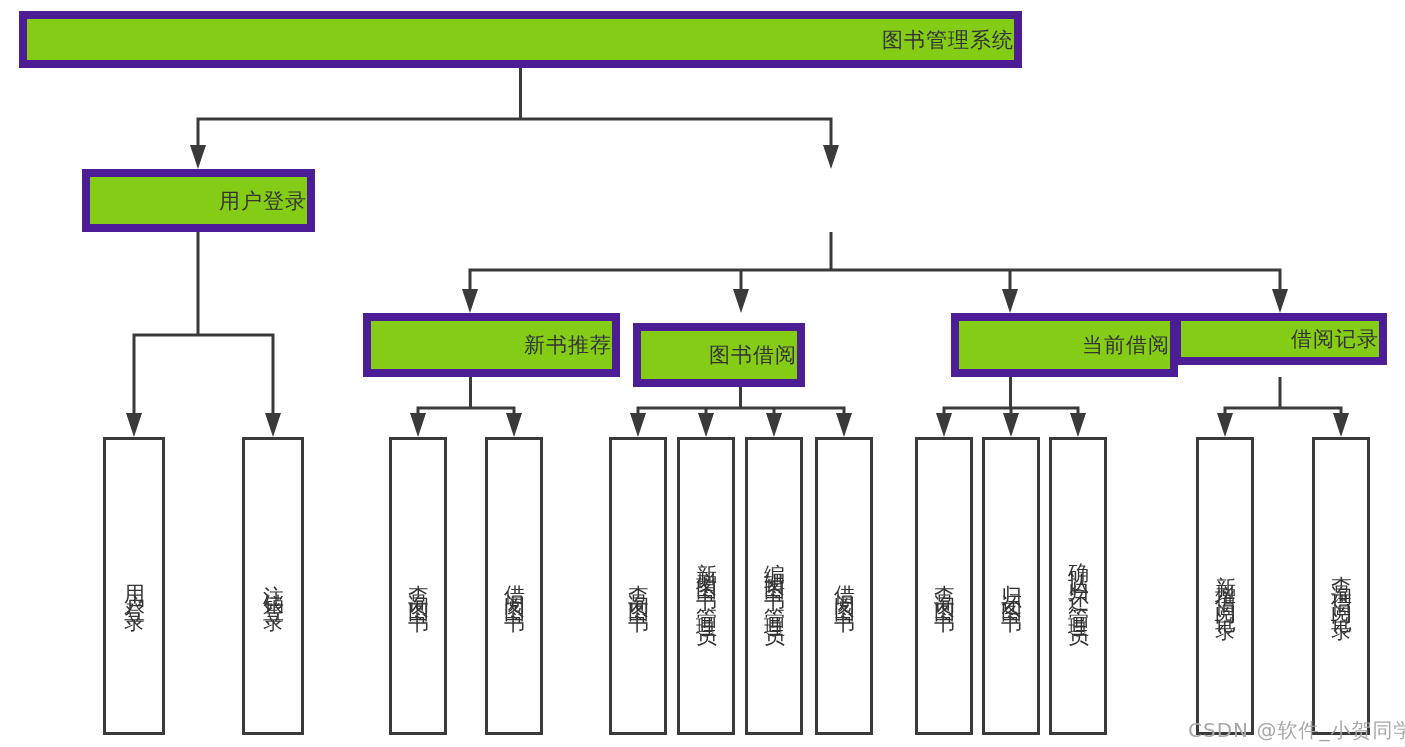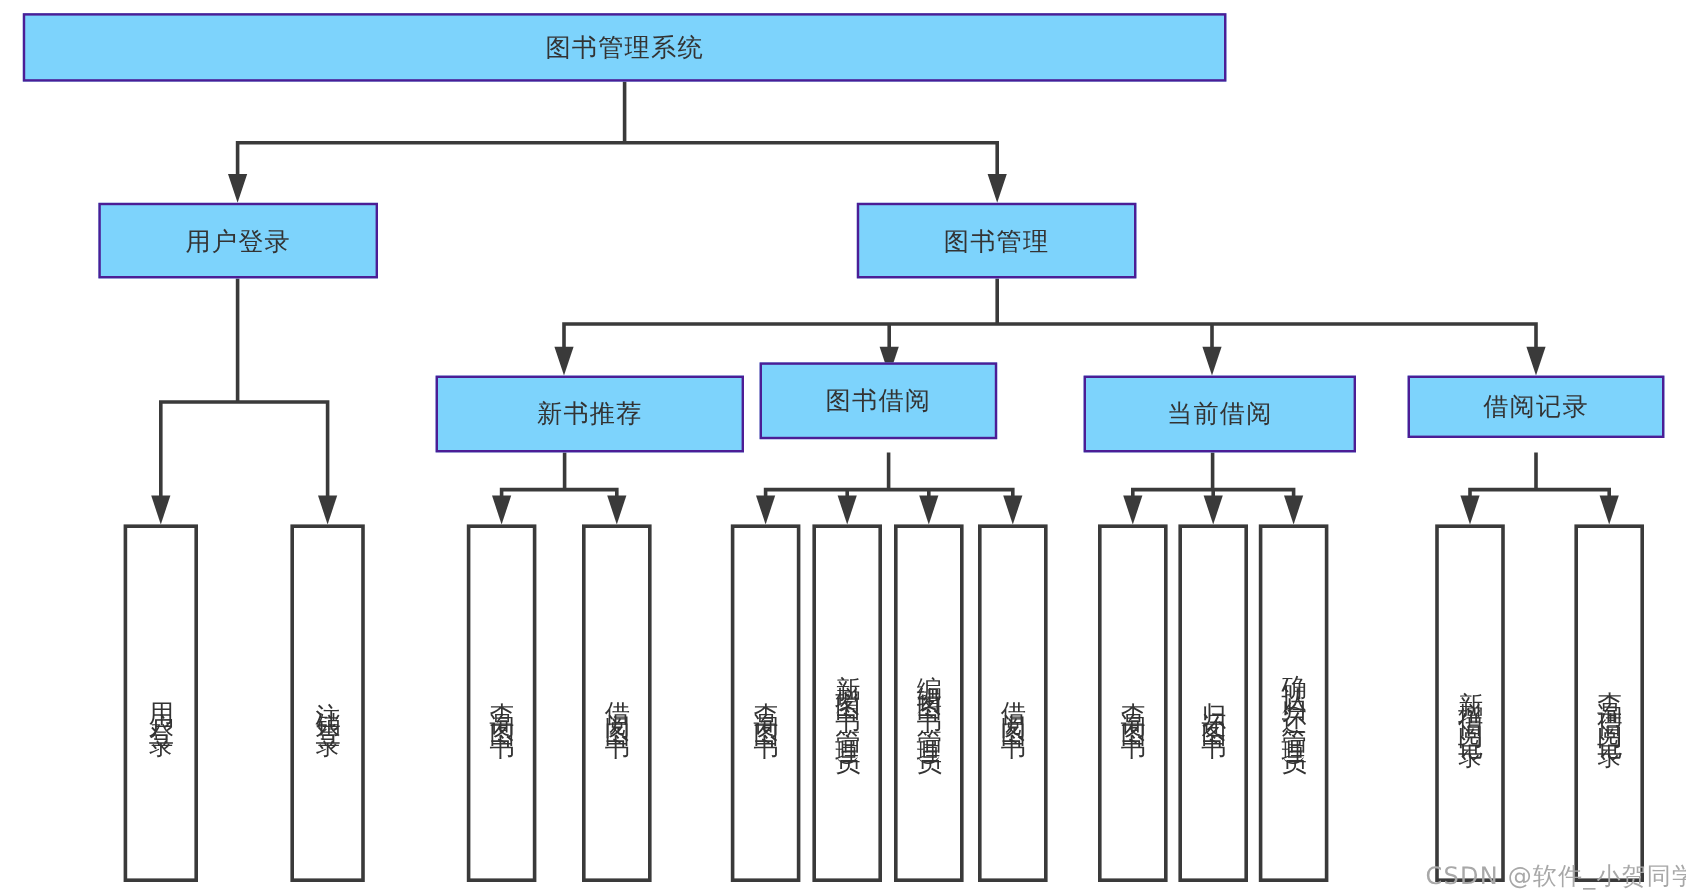--- a/index.html
+++ b/index.html
@@ -4,22 +4,22 @@
 <style>
   html,body { margin:0; padding:0; background:#fff; }
   body { font-family:"DejaVu Sans","Liberation Sans",sans-serif; }
   .canvas {
     position:relative; width:1405px; height:747px; background:#ffffff;
     overflow:hidden;
   }
   .wires { position:absolute; left:0; top:0; }
   .hbox {
     position:absolute; box-sizing:border-box;
-    border:2px solid #4c1d95; background:#7dd3fc;
-    display:flex; align-items:center; justify-content:center;
+    border:8px solid #4c1d95; background:#84cc16;
+    display:flex; align-items:center; justify-content:flex-end;
   }
   .hbox .lbl {
     font-size:21px; color:#333; letter-spacing:1px; white-space:nowrap;
   }
   .vbox {
     position:absolute; top:437px; height:298px; box-sizing:border-box;
     border:3px solid #3a3a3a; background:#fff;
     display:flex; align-items:center; justify-content:center;
   }
   .vbox .vlbl {
@@ -69,31 +69,28 @@
     </g>
   </svg>
 
   <div class="hbox" style="left:19px;top:11px;width:1003px;height:57px">
     <span class="lbl">图书管理系统</span>
   </div>
 
   <div class="hbox" style="left:82px;top:169px;width:233px;height:63px">
     <span class="lbl">用户登录</span>
   </div>
-  <div class="hbox" style="left:714px;top:169px;width:233px;height:63px">
-    <span class="lbl">图书管理</span>
-  </div>
 
   <div class="hbox" style="left:363px;top:313px;width:257px;height:64px">
     <span class="lbl">新书推荐</span>
   </div>
-  <div class="hbox" style="left:633px;top:302px;width:198px;height:64px">
+  <div class="hbox" style="left:633px;top:323px;width:172px;height:64px">
     <span class="lbl">图书借阅</span>
   </div>
-  <div class="hbox" style="left:903px;top:313px;width:227px;height:64px">
+  <div class="hbox" style="left:951px;top:313px;width:227px;height:64px">
     <span class="lbl">当前借阅</span>
   </div>
   <div class="hbox" style="left:1173px;top:313px;width:214px;height:52px">
     <span class="lbl">借阅记录</span>
   </div>
 
   <div class="vbox" style="left:103px;width:62px">
     <span class="vlbl">用户登录</span>
   </div>
   <div class="vbox" style="left:242px;width:62px">

